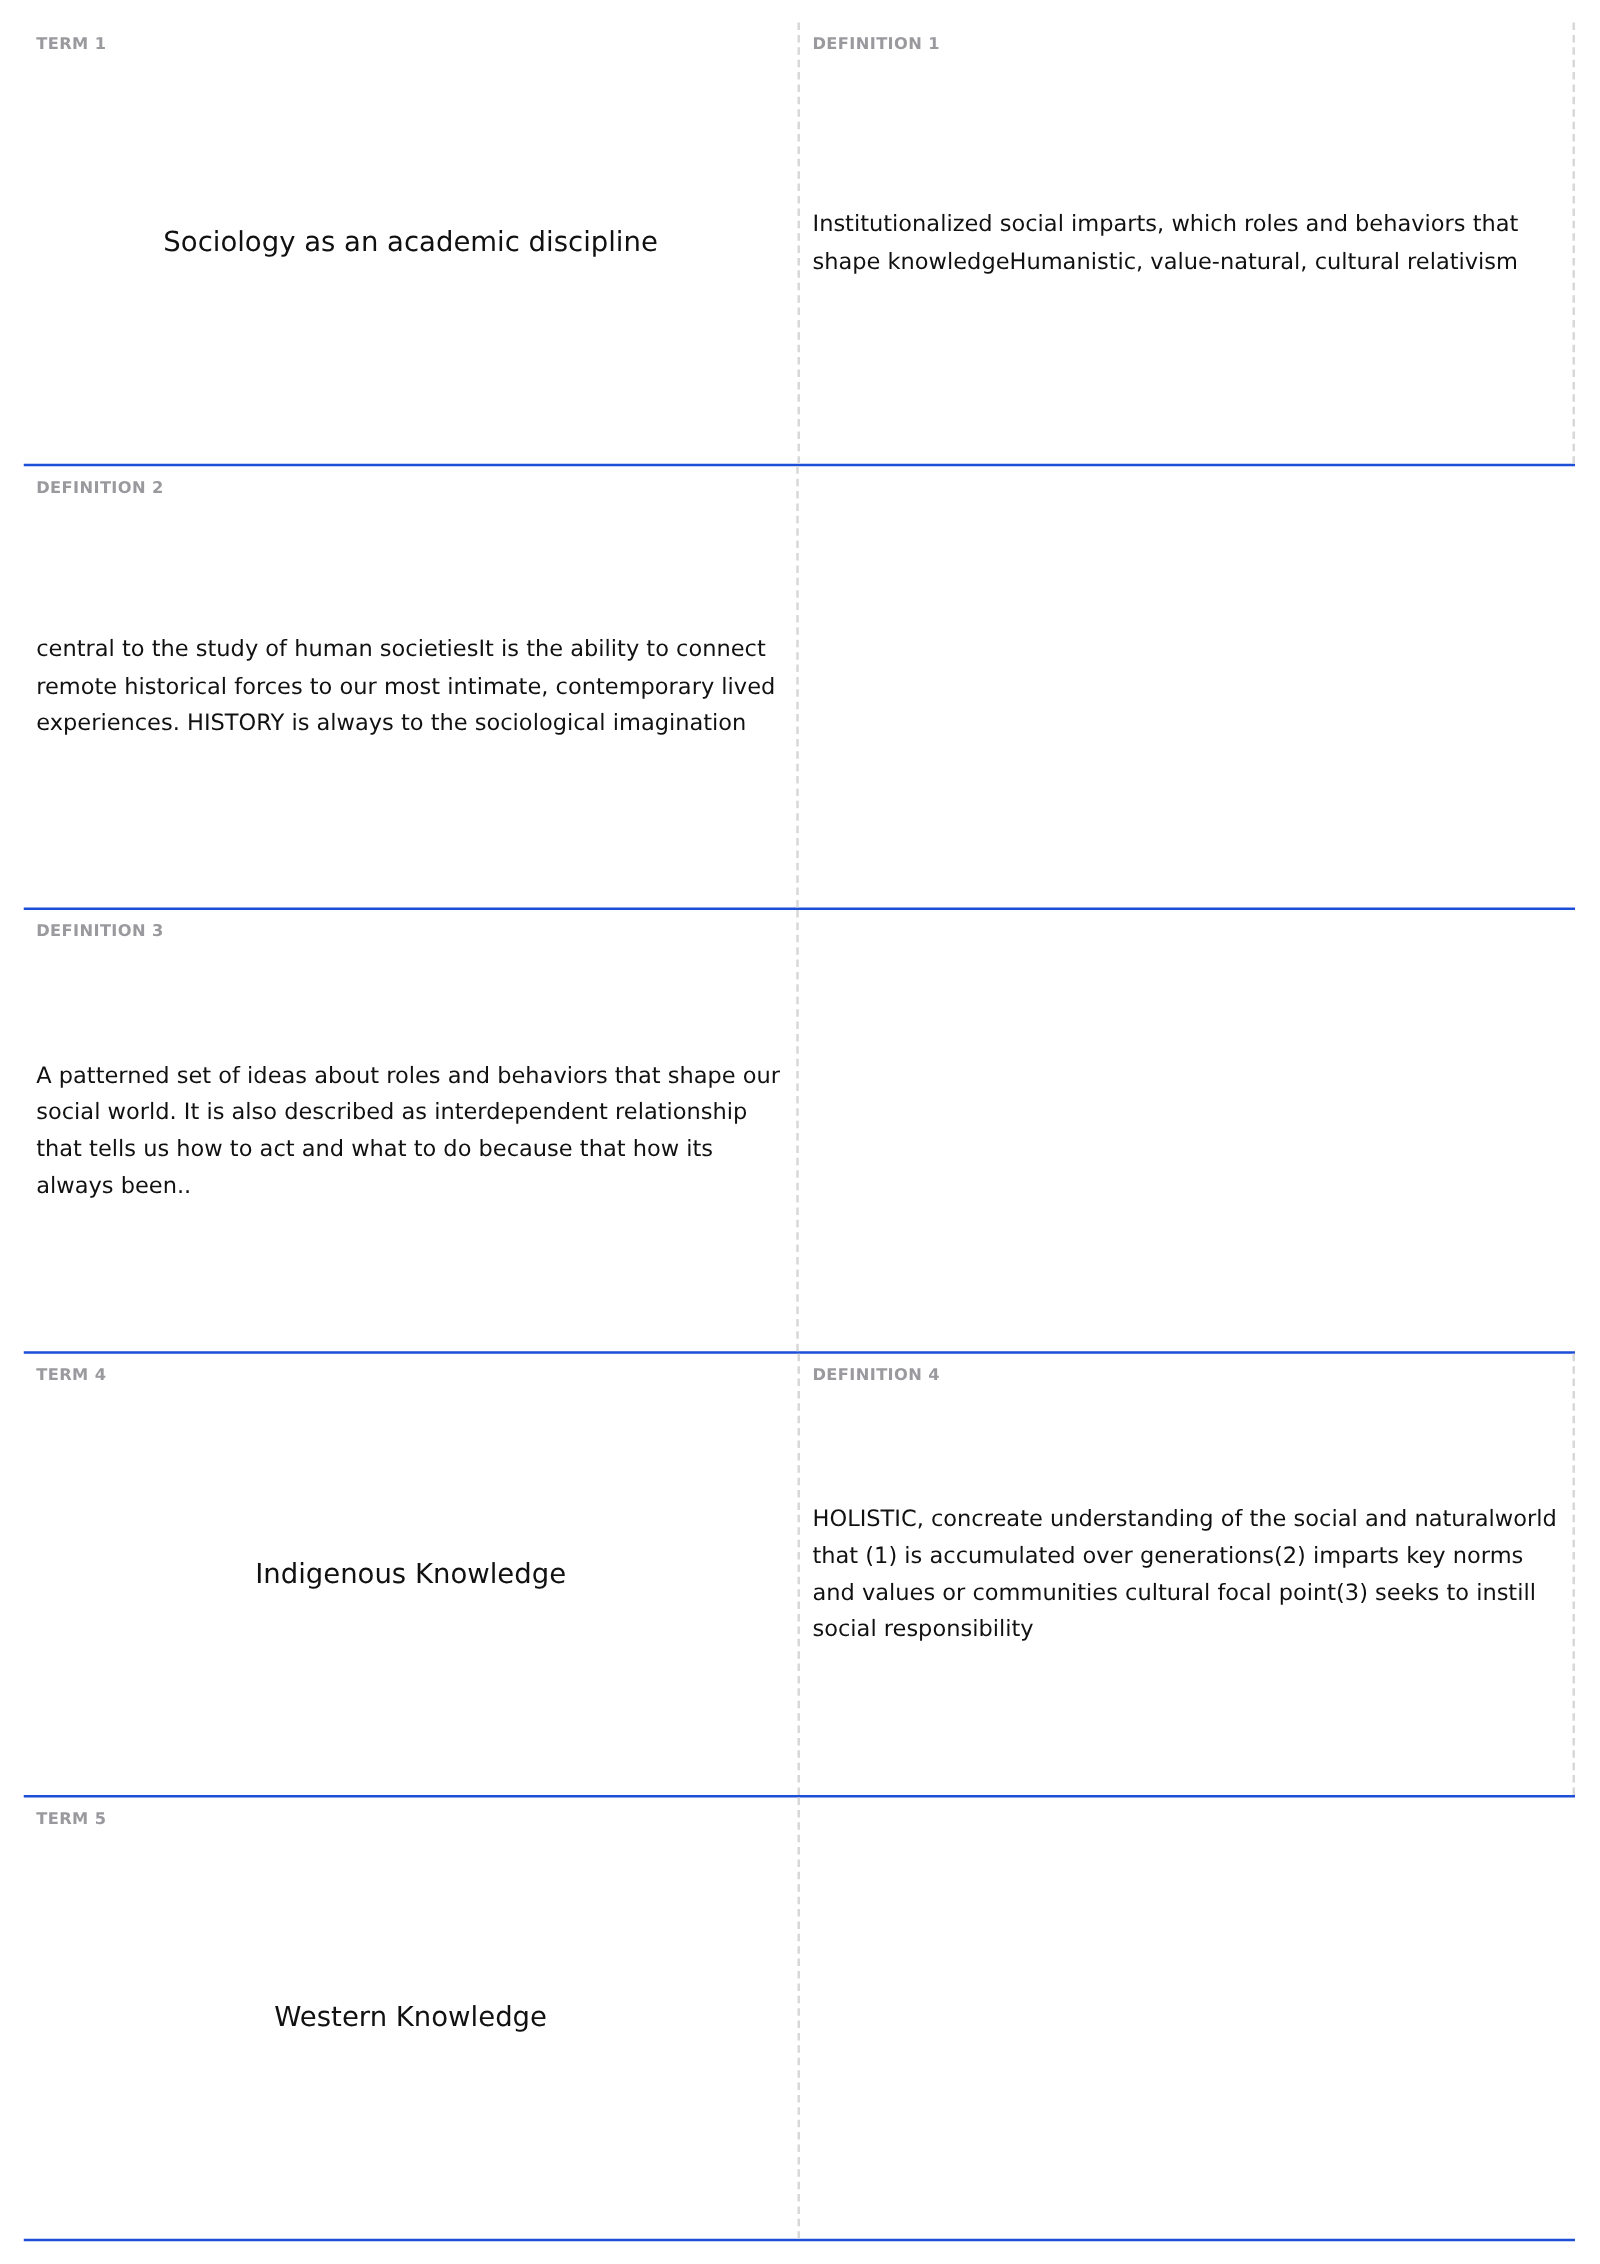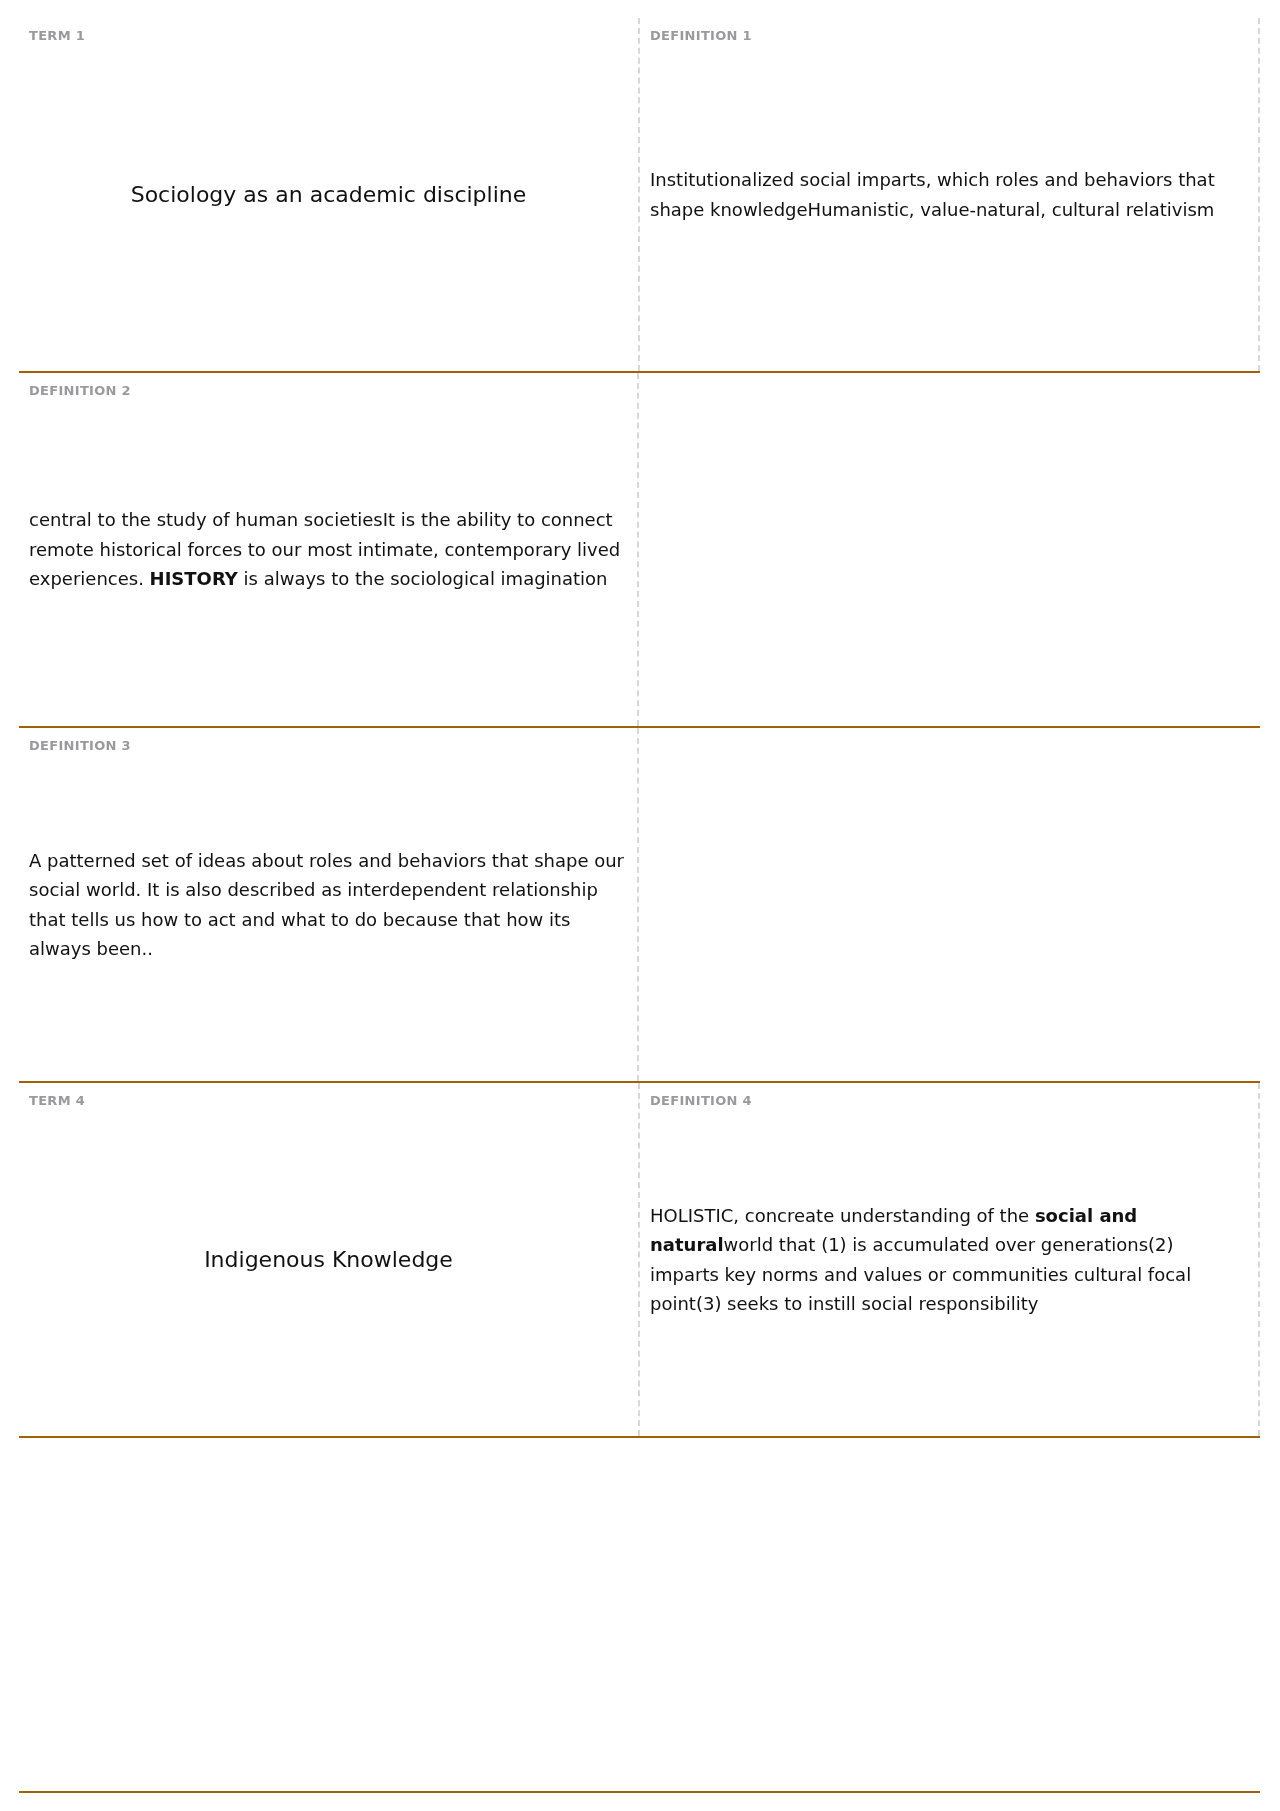--- a/index.html
+++ b/index.html
@@ -17,21 +17,21 @@
   .sheet {
     position: absolute;
     left: 19px;
     top: 18px;
     width: 1241px;
   }
   .card-row {
     display: flex;
     height: 355px;
     box-sizing: border-box;
-    border-bottom: 2px solid #a16207;
+    border-bottom: 2px solid #1d4ed8;
   }
   .cell {
     position: relative;
     box-sizing: border-box;
     height: 100%;
   }
   .term-cell {
     width: 621px;
     border-right: 2px dashed #d8d8d8;
   }
@@ -70,21 +70,21 @@
     align-items: center;
     padding: 0 10px 0 10px;
     box-sizing: border-box;
     font-size: 18px;
     line-height: 29.5px;
   }
   .def-text {
     width: 100%;
   }
   .def-text b {
-    font-weight: bold;
+    font-weight: normal;
   }
 </style>
 </head>
 <body>
 
 <div class="sheet">
 
   <div class="card-row">
     <div class="cell term-cell">
       <div class="label">TERM 1</div>
@@ -127,15 +127,21 @@
     </div>
     <div class="cell def-cell">
       <div class="label">DEFINITION 4</div>
       <div class="def-body">
           <div class="def-text"><span>HOLISTIC, concreate understanding of the </span><b>social and natural</b><span>world that (1) is accumulated over generations(2) imparts key norms and values or communities cultural focal point(3) seeks to instill social responsibility</span></div>
         </div>
     </div>
   </div>
 
   <div class="card-row">
+    <div class="cell term-cell">
+      <div class="label">TERM 5</div>
+      <div class="term-body">
+          <span>Western Knowledge</span>
+        </div>
+    </div>
   </div>
 
 </div>
 
 </body></html>

